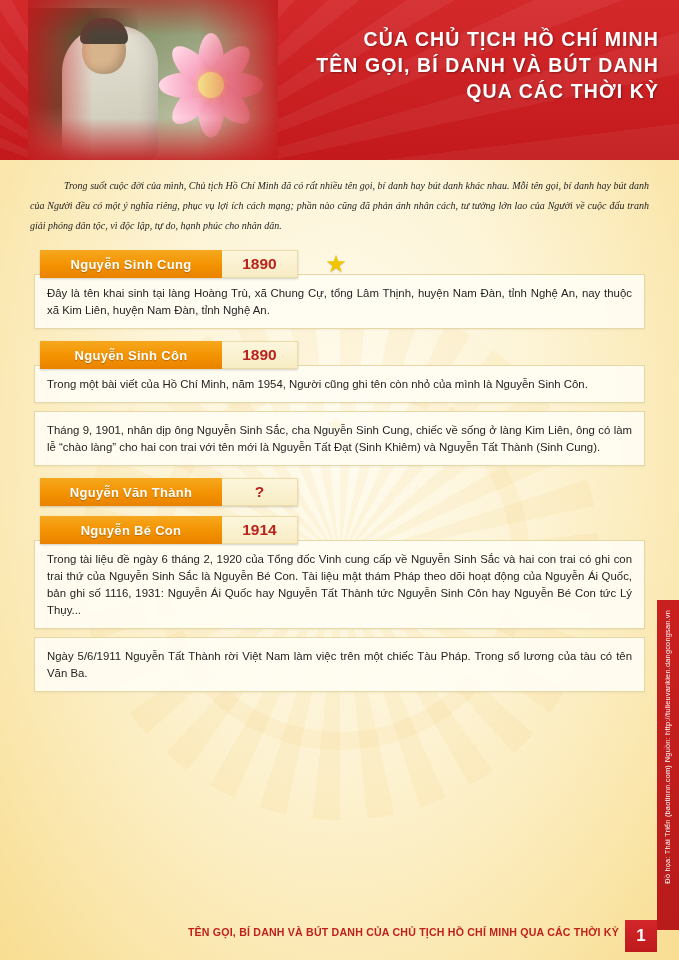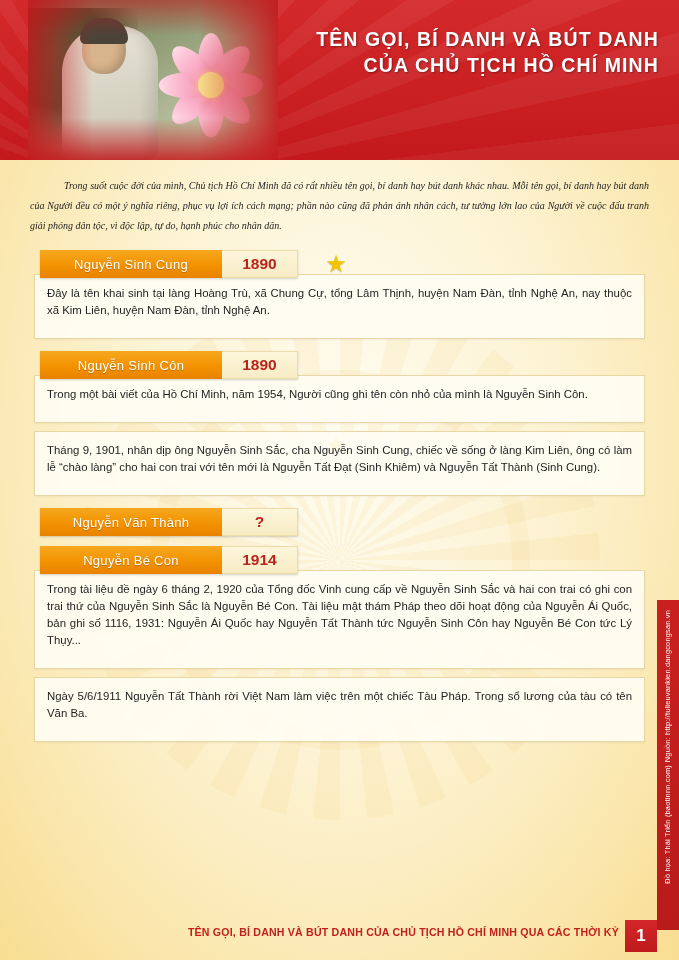--- a/index.html
+++ b/index.html
@@ -189,21 +189,21 @@
     width: 258px;
     margin-left: 6px;
     position: relative;
     z-index: 2;
     box-shadow: 0 1px 2px rgba(0,0,0,.18);
   }
   .bar .name {
     flex: 1 1 auto;
     background: linear-gradient(180deg, #f6a81f 0%, #f39200 55%, #e98200 100%);
     color: #ffffff;
-    font-weight: normal;
+    font-weight: bold;
     font-size: 13px;
     display: flex;
     align-items: center;
     justify-content: center;
     letter-spacing: .3px;
     text-shadow: 0 1px 1px rgba(0,0,0,.25);
   }
   .bar .year {
     width: 76px;
     background: linear-gradient(180deg, #fdf6dc 0%, #f7ecc4 100%);
@@ -227,21 +227,21 @@
     font-size: 24px;
     line-height: 24px;
     text-align: center;
     text-shadow: 0 1px 1px rgba(0,0,0,.18);
   }
   .desc {
     position: relative;
     margin-top: -4px;
     border: 1px solid #e7d7a4;
     background: rgba(255,253,243,0.92);
-    padding: 10px 12px 19px 12px;
+    padding: 10px 12px 9px 12px;
     font-size: 11.4px;
     line-height: 17px;
     color: #232323;
     text-align: justify;
     box-shadow: 0 1px 2px rgba(0,0,0,.05);
   }
 
   
   .side-credit {
     position: absolute;
@@ -323,22 +323,23 @@
         <div class="petal" style="transform:rotate(225deg)"></div>
         <div class="petal" style="transform:rotate(270deg)"></div>
         <div class="petal" style="transform:rotate(315deg)"></div>
         <div class="lotus-core"></div>
       </div>
       <div class="fade"></div>
       <div class="fade2"></div>
     </div>
 
     <div class="title-wrap">
+      <div class="title-line">CỦA CHỦ TỊCH HỒ CHÍ MINH</div>
       <div class="title-line">TÊN GỌI, BÍ DANH VÀ BÚT DANH</div>
-      <div class="title-line">CỦA CHỦ TỊCH HỒ CHÍ MINH</div>
+      <div class="title-line">QUA CÁC THỜI KỲ</div>
     </div>
   </div>
 
   <div class="intro"><span class="indent"></span><span>Trong suốt cuộc đời của mình, Chủ tịch Hồ Chí Minh đã có rất nhiều tên gọi, bí danh hay bút danh khác nhau. Mỗi tên gọi, bí danh hay bút danh của Người đều có một ý nghĩa riêng, phục vụ lợi ích cách mạng; phần nào cũng đã phản ánh nhân cách, tư tưởng lớn lao của Người về cuộc đấu tranh giải phóng dân tộc, vì độc lập, tự do, hạnh phúc cho nhân dân.</span></div>
 
   <div class="entries">
 
     <div class="entry">
       <div class="bar">
         <div class="name">Nguyễn Sinh Cung</div>

